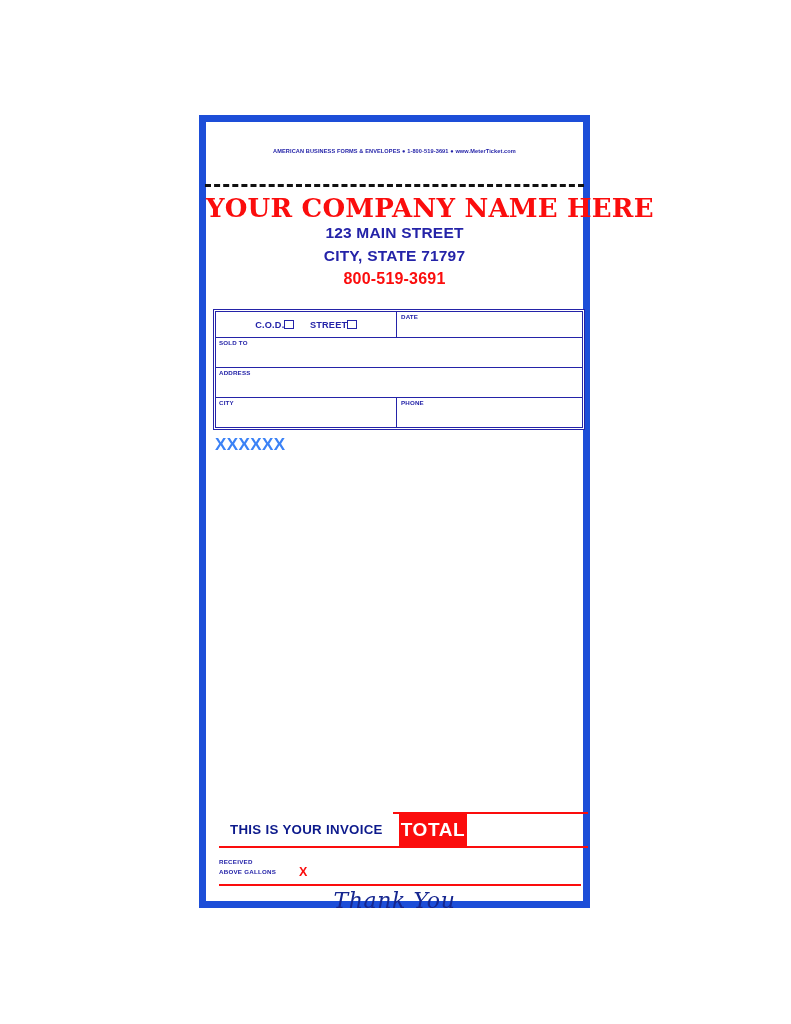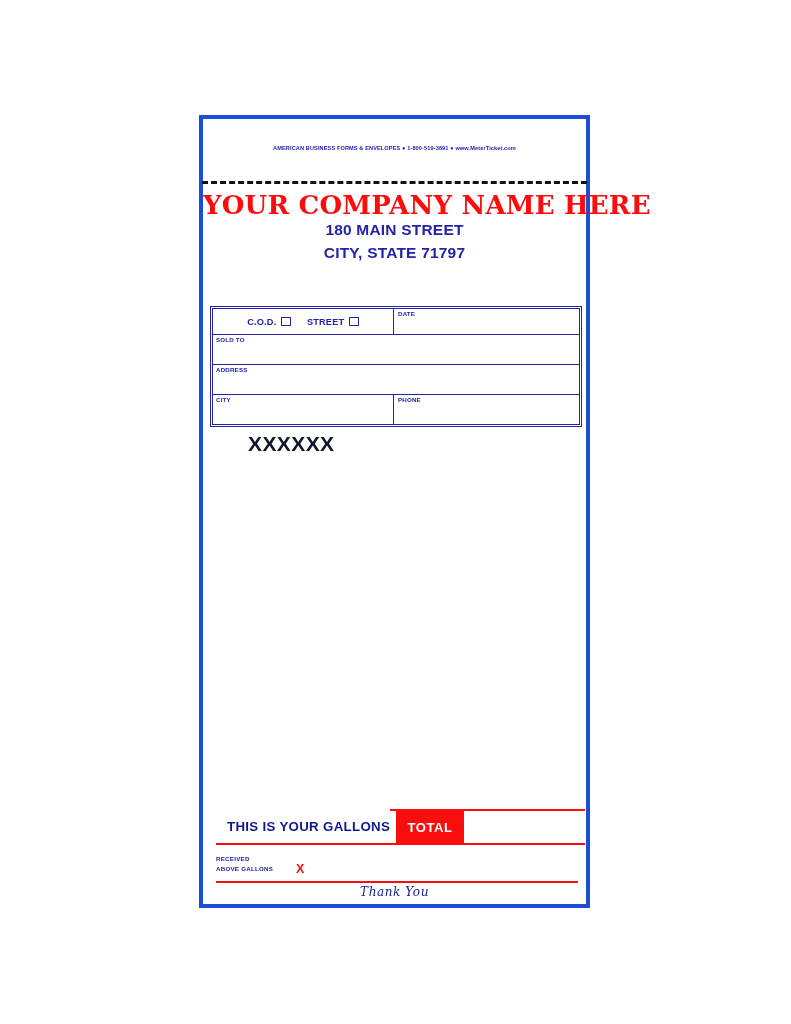--- a/index.html
+++ b/index.html
@@ -16,21 +16,21 @@
   }
 
   
   #ticket-frame {
     position: absolute;
     left: 199px;
     top: 115px;
     width: 391px;
     height: 793px;
     box-sizing: border-box;
-    border: 4px solid #1d4ed8;
+    border: 7px solid #1d4ed8;
     background: #ffffff;
   }
 
   
   #imprint-line {
     position: absolute;
     left: 0;
     top: 26px;
     width: 100%;
     text-align: center;
@@ -146,44 +146,42 @@
     width: 180px;
     height: 100%;
     display: flex;
     align-items: center;
     justify-content: center;
     gap: 16px;
   }
   .term-opt {
     display: flex;
     align-items: center;
-    gap: 5px;
     font-size: 9.2px;
     font-weight: bold;
     color: #2423a8;
     letter-spacing: .02em;
   }
   .checkbox {
     display: inline-block;
     width: 7.5px;
     height: 7.5px;
     border: 1.1px solid #2423a8;
     background: #ffffff;
   }
 
   
   #xxxxxx-mark {
     position: absolute;
     left: 9px;
     top: 313px;
-    font-size: 21px;
-    font-weight: bold;
-    color: #0f172a;
+    font-size: 17px;
+    font-weight: bold;
+    color: #3b82f6;
     letter-spacing: .4px;
-    margin-left: 36px;
   }
 
   
   #total-band {
     position: absolute;
     left: 7px;
     top: 690px;
     width: 375px;
     height: 36px;
   }
@@ -211,21 +209,21 @@
     top: 2px;
     width: 68px;
     height: 32px;
     background: #fb0d0d;
     display: flex;
     align-items: center;
     justify-content: center;
   }
   #total-chip span {
     color: #ffffff;
-    font-size: 13px;
+    font-size: 19px;
     font-weight: bold;
     letter-spacing: .6px;
   }
   #rule-below-total {
     position: absolute;
     left: 6px;
     top: 34px;
     width: 369px;
     height: 2.2px;
     background: #fb0d0d;
@@ -263,38 +261,39 @@
 
   
   #thank-you {
     position: absolute;
     left: 0;
     top: 766px;
     width: 100%;
     text-align: center;
     font-family: "DejaVu Serif", "Liberation Serif", serif;
     font-style: italic;
-    font-size: 12px;
+    font-size: 22px;
     color: #15268f;
     letter-spacing: .6px;
   }
 </style>
 </head>
 <body>
 
 <div id="ticket-frame">
 
   <div id="imprint-line">AMERICAN BUSINESS FORMS &amp; ENVELOPES  ●  1-800-519-3691  ● www.MeterTicket.com</div>
 
   <div id="perforation"></div>
 
   <div id="company-block">
     <div id="company-name">YOUR COMPANY NAME HERE</div>
-    <div class="addr-line">180 MAIN STREET</div>
+    <div class="addr-line">123 MAIN STREET</div>
     <div class="addr-line">CITY, STATE  71797</div>
+    <div id="company-phone">800-519-3691</div>
   </div>
 
   <div id="info-box">
 
     <div class="info-row" id="row-terms">
       <div id="terms-inner">
         <label class="term-opt">
           <span>C.O.D.</span>
           <span class="checkbox"></span>
         </label>
@@ -324,21 +323,21 @@
       <div class="right-label">PHONE</div>
       <div class="field-value"></div>
     </div>
 
   </div>
 
   <div id="xxxxxx-mark">XXXXXX</div>
 
   <div id="total-band">
     <div id="rule-above-total"></div>
-    <div id="invoice-caption">THIS IS YOUR GALLONS</div>
+    <div id="invoice-caption">THIS IS YOUR INVOICE</div>
     <div id="total-chip">
       <span>TOTAL</span>
     </div>
     <div class="field-value"></div>
     <div id="rule-below-total"></div>
   </div>
 
   <div id="received-block">
     <div class="received-line">RECEIVED</div>
     <div class="received-line">ABOVE GALLONS</div>

